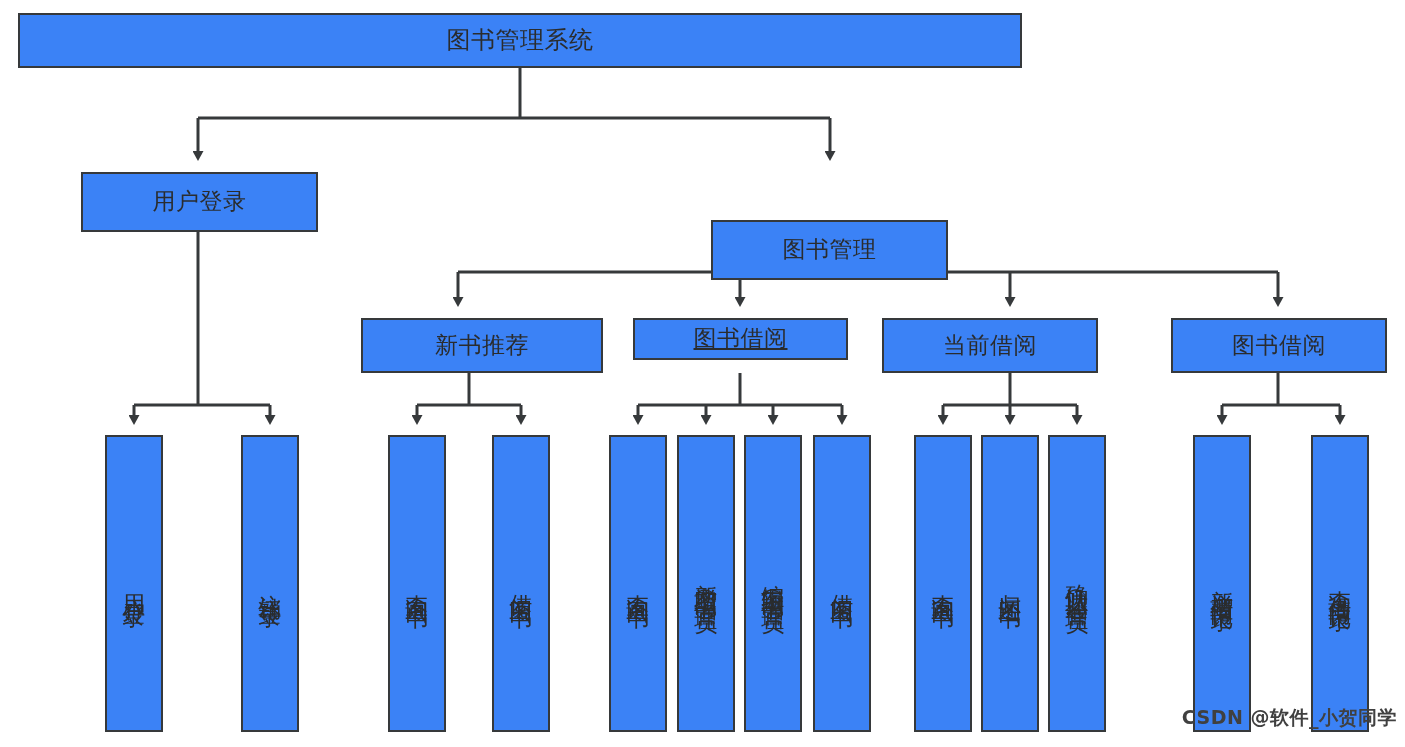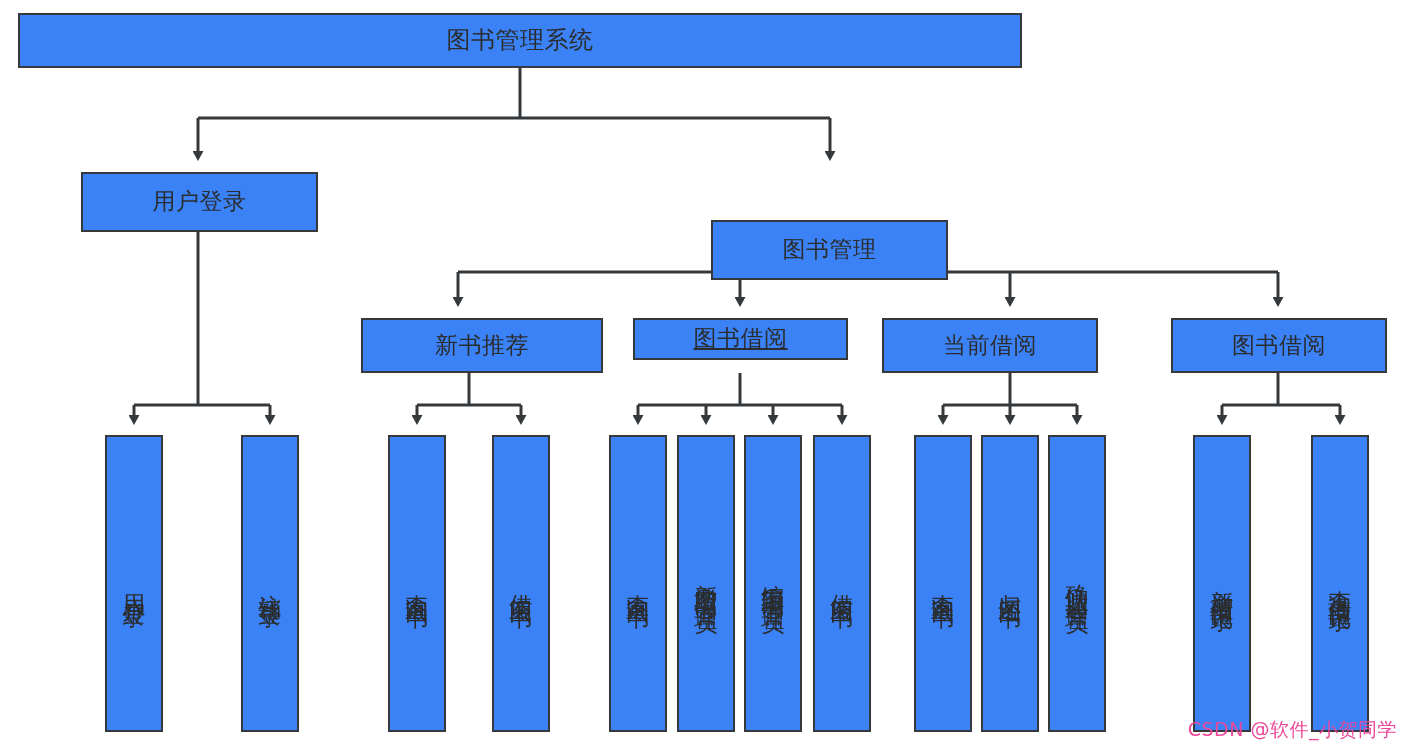--- a/index.html
+++ b/index.html
@@ -60,26 +60,27 @@
     font-size: 23px;
     line-height: 1.06;
     letter-spacing: 4px;
     white-space: normal;
     max-height: 276px;
     text-align: center;
   }
   #watermark {
     position: absolute;
     right: 8px;
-    bottom: 4px;
+    bottom: 16px;
     font-size: 19px;
-    color: #ec4899;
+    color: #404040;
     letter-spacing: 0.5px;
     white-space: nowrap;
     pointer-events: none;
+    font-weight: bold;
   }
 </style>
 </head>
 <body>
 
 <div id="diagram-root">
 
   <svg id="diagram-svg" viewBox="0 0 1405 747">
     <defs>
       <marker id="arrow" markerWidth="10" markerHeight="11" refX="1" refY="5.5" orient="auto" markerUnits="userSpaceOnUse">

